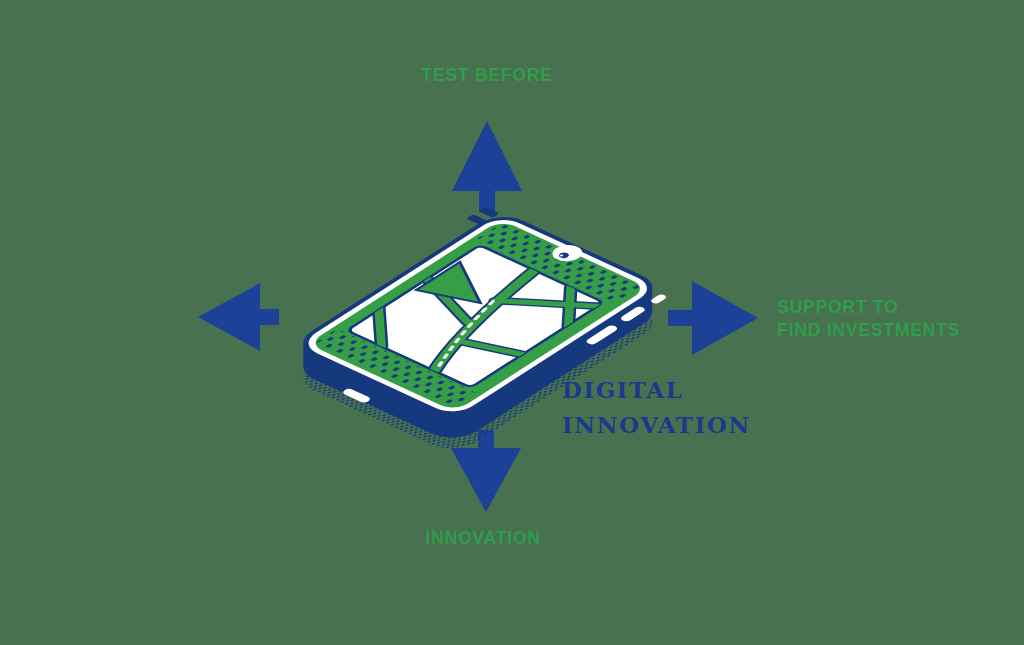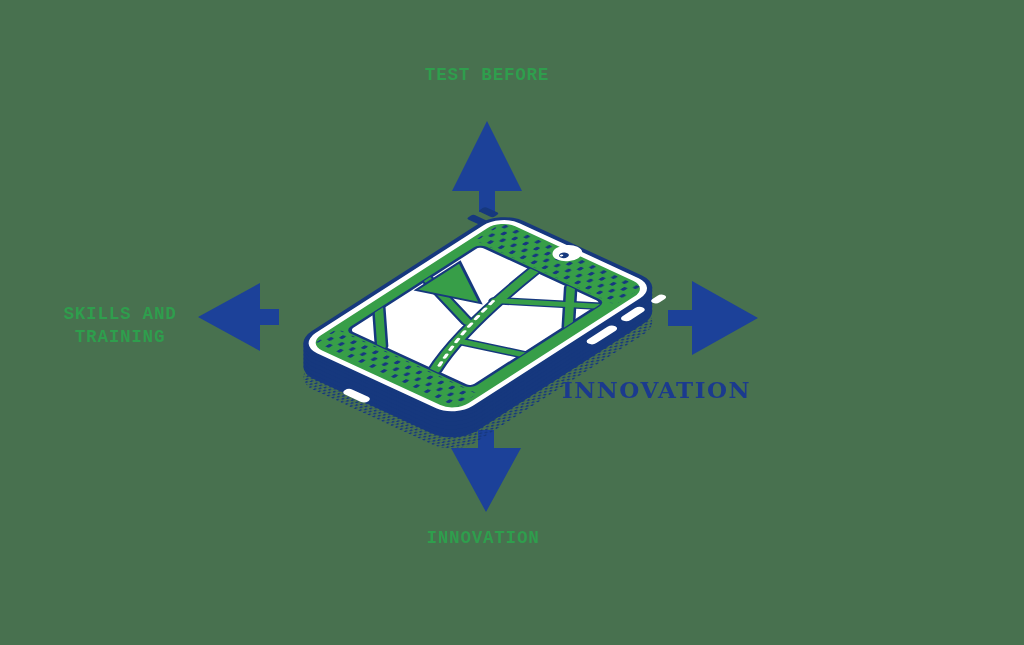--- a/index.html
+++ b/index.html
@@ -13,21 +13,21 @@
   .label{
     position:absolute;
     color:#2F9E4D;
     font-weight:bold;
     font-size:17.5px;
     line-height:23px;
     letter-spacing:0.8px;
     text-transform:uppercase;
   }
   .label span{display:block;}
-  .label.center{text-align:center;font-family:Liberation Mono, monospace;}
+  .label.center{text-align:center;}
   .label.left{text-align:left;}
   .hub-title{
     position:absolute;left:562px;top:372px;width:230px;
     color:#1B3A8E;
     font-family:"DejaVu Serif", serif;
     font-weight:bold;
     font-size:23px;
     line-height:35px;
     letter-spacing:1.5px;
     text-transform:uppercase;
@@ -140,27 +140,28 @@
         <circle cx="233" cy="86" r="4" fill="#16387E"></circle>
         <circle cx="231.6" cy="84.6" r="1.4" fill="#FFFFFF"></circle>
       </g>
     </g>
   </svg>
 
   <div class="label center" id="label-top">
     <span>TEST BEFORE</span>
   </div>
 
-  <div class="label center" id="label-left">
-    <span>SKILLS AND</span>
-    <span>TRAINING</span>
+
+  <div class="label left" id="label-right">
+    <span>SUPPORT TO</span>
+    <span>FIND INVESTMENTS</span>
   </div>
-
 
   <div class="label center" id="label-bottom">
     <span>INNOVATION</span>
   </div>
 
   <div class="hub-title">
+    <span>DIGITAL</span>
     <span>INNOVATION</span>
   </div>
 
 </div>
 
 </body></html>

